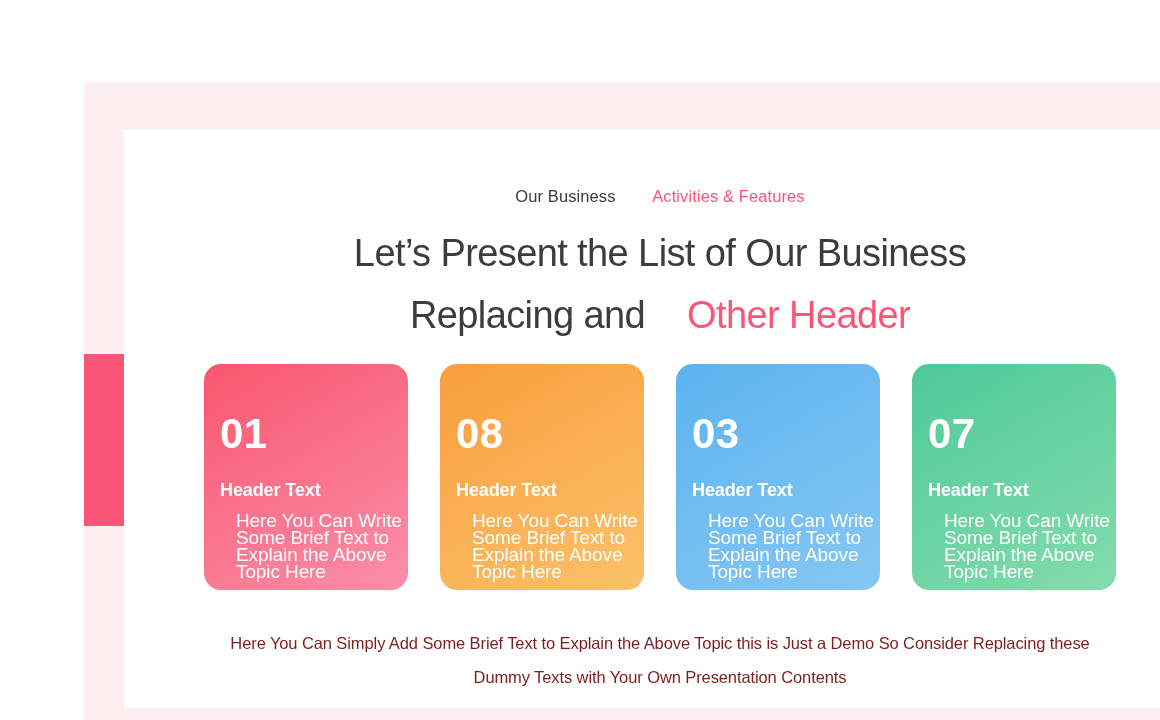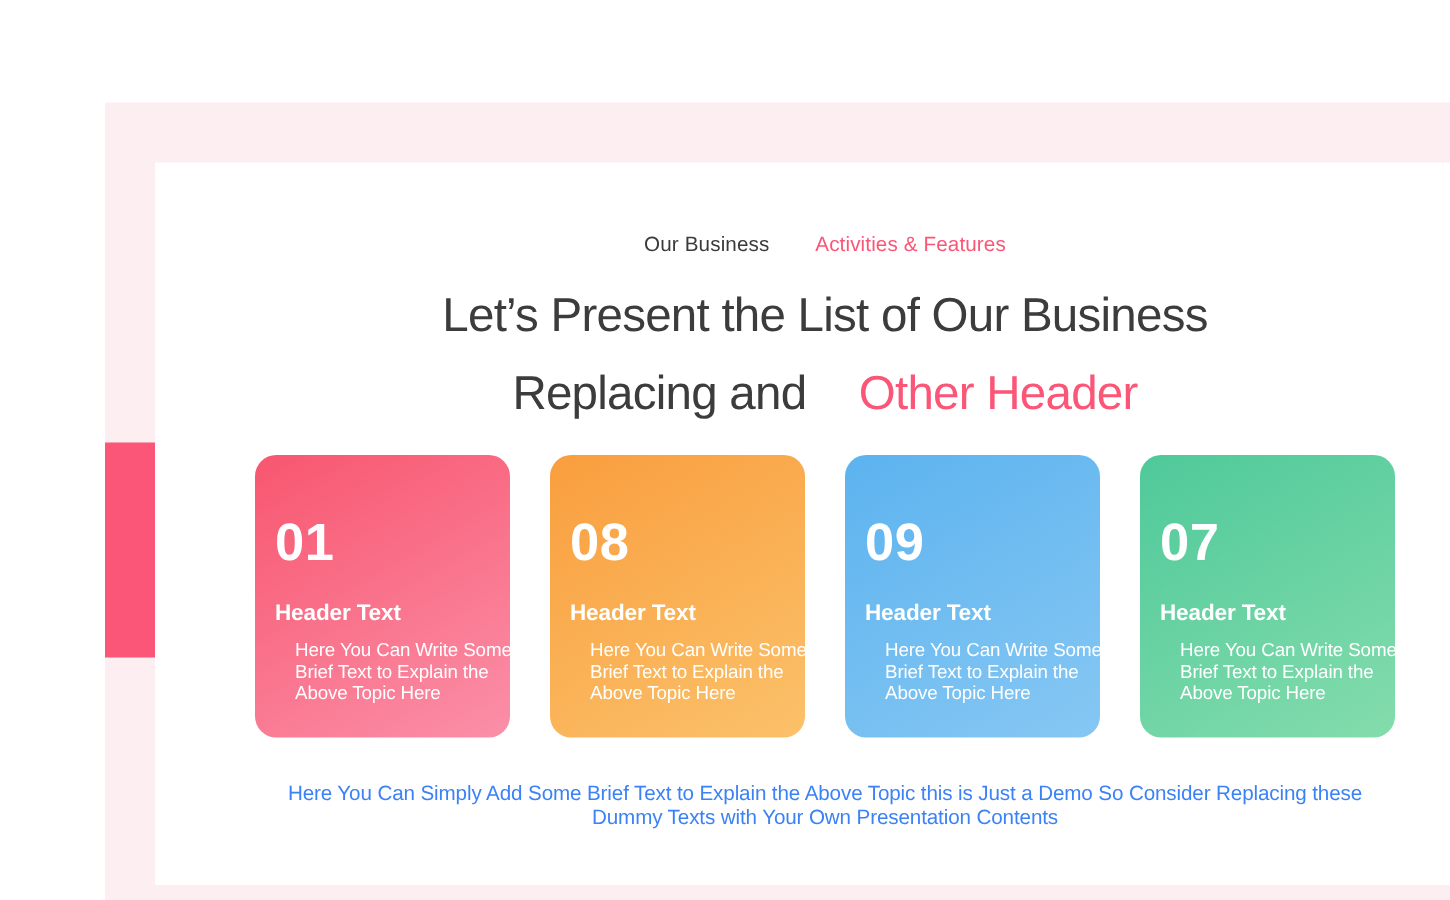--- a/index.html
+++ b/index.html
@@ -117,35 +117,35 @@
     font-size: 18px;
     font-weight: bold;
     letter-spacing: -0.1px;
   }
 
   .card .body {
     position: absolute;
     left: 16px;
     top: 132px;
     width: 190px;
-    font-size: 15px;
+    font-size: 19px;
     line-height: 17px;
     letter-spacing: -0.1px;
   }
 
   
   .footer {
     position: absolute;
     left: 75px;
     top: 480px;
     width: 890px;
     text-align: center;
     font-size: 16.5px;
-    line-height: 19px;
-    color: #3b82f6;
+    line-height: 34px;
+    color: #7f1d1d;
     letter-spacing: -0.1px;
   }
 </style>
 </head>
 <body>
 
 <div id="slide">
 
   <div class="pale-panel" style="background: rgb(253, 238, 241);"></div>
 
@@ -171,21 +171,21 @@
         <div class="body">Here You Can Write Some Brief Text to Explain the Above Topic Here</div>
       </div>
 
       <div class="card" id="card-1" style="background: linear-gradient(150deg, rgb(249, 158, 62) 0%, rgb(251, 193, 106) 100%);">
         <div class="num">08</div>
         <div class="head">Header Text</div>
         <div class="body">Here You Can Write Some Brief Text to Explain the Above Topic Here</div>
       </div>
 
       <div class="card" id="card-2" style="background: linear-gradient(150deg, rgb(92, 179, 239) 0%, rgb(134, 199, 243) 100%);">
-        <div class="num">09</div>
+        <div class="num">03</div>
         <div class="head">Header Text</div>
         <div class="body">Here You Can Write Some Brief Text to Explain the Above Topic Here</div>
       </div>
 
       <div class="card" id="card-3" style="background: linear-gradient(150deg, rgb(79, 201, 154) 0%, rgb(132, 220, 172) 100%);">
         <div class="num">07</div>
         <div class="head">Header Text</div>
         <div class="body">Here You Can Write Some Brief Text to Explain the Above Topic Here</div>
       </div>
 

